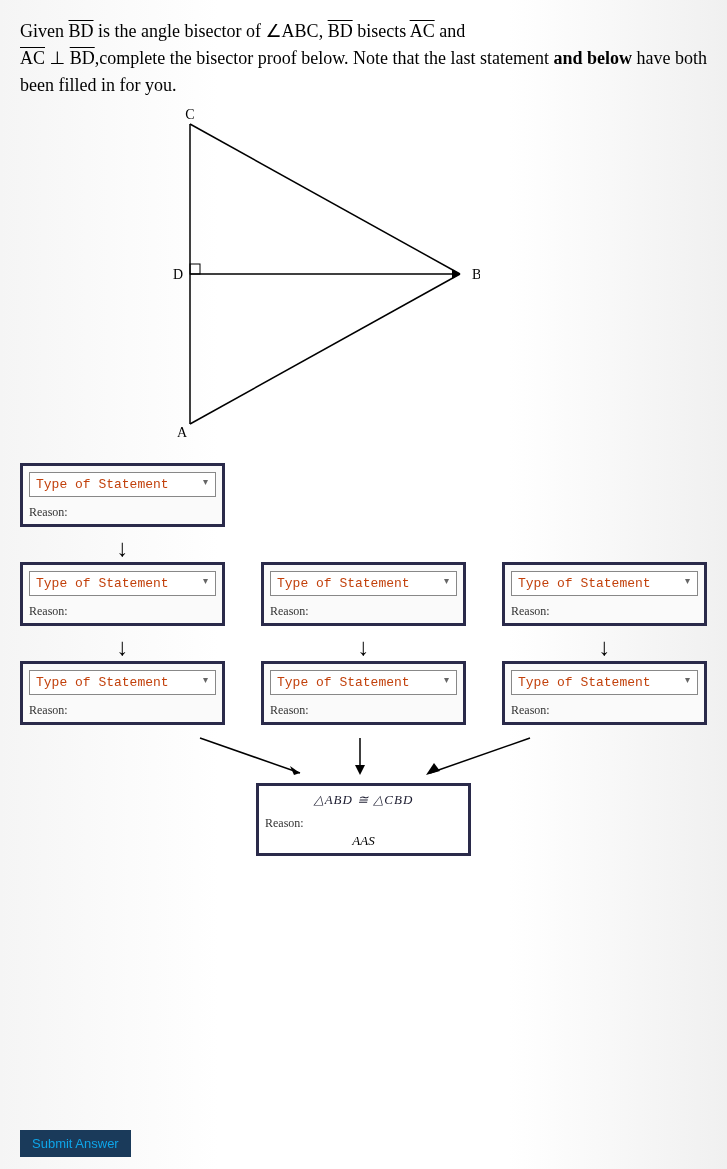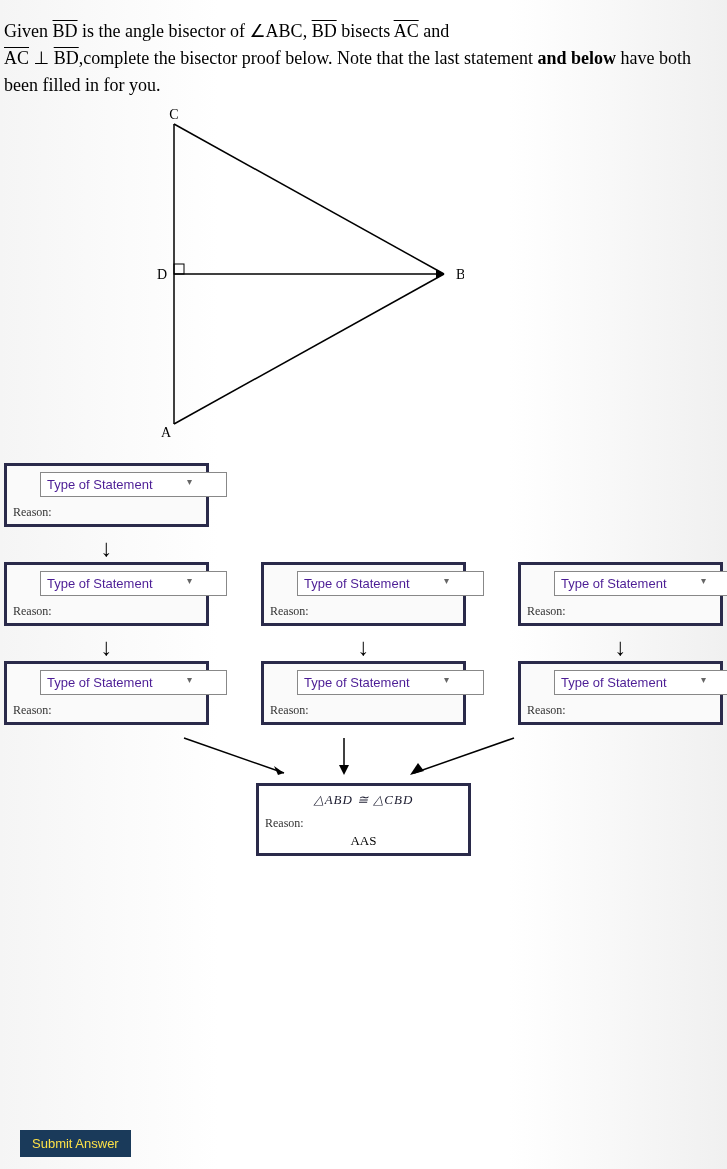--- a/index.html
+++ b/index.html
@@ -9,21 +9,21 @@
     background: #e8e8e8;
     font-family: Georgia, 'Times New Roman', serif;
     color: #1a1a2e;
     position: relative;
     overflow: hidden;
   }
   .page {
     background: linear-gradient(to right, #f5f5f5 0%, #ffffff 30%, #ffffff 70%, #f0f0f0 100%);
     width: 727px;
     height: 1169px;
-    padding: 18px 4px;
+    padding: 18px 20px;
     position: relative;
   }
   .problem-text {
     font-size: 18px;
     line-height: 1.5;
     color: #000;
     margin-bottom: 10px;
   }
   .overline {
     text-decoration: overline;
@@ -48,27 +48,26 @@
     display: inline-block;
     vertical-align: top;
   }
   .proof-box.final {
     background: #fff;
   }
   .type-select {
     border: 1px solid #888;
     background: #fff;
     font-size: 13px;
-    color: #4c1d95;
+    color: #c2410c;
     padding: 4px 6px;
     width: 100%;
-    font-family: Liberation Sans, sans-serif;
+    font-family: Liberation Mono, monospace;
     appearance: none;
     position: relative;
-    margin-left: 27px;
   }
   .select-wrap {
     position: relative;
     display: block;
   }
   .select-wrap::after {
     content: "▾";
     position: absolute;
     right: 8px;
     top: 4px;
@@ -79,20 +78,21 @@
   .reason-label {
     font-size: 12px;
     color: #333;
     margin-top: 8px;
   }
   .reason-value {
     font-size: 13px;
     color: #000;
     text-align: center;
     margin-top: 2px;
+    font-style: italic;
   }
   .final-statement {
     font-size: 13px;
     text-align: center;
     letter-spacing: 1px;
     font-style: italic;
     font-family: 'Times New Roman', serif;
   }
   .row {
     display: flex;
@@ -122,21 +122,21 @@
   .converge svg { position:absolute; left:0; top:0; }
   .final-row {
     display:flex;
     justify-content:center;
   }
   .submit-btn {
     position: absolute;
     bottom: 12px;
     left: 20px;
     background: #1a3a5a;
-    color: #fde047;
+    color: #0ea5e9;
     border: none;
     padding: 6px 12px;
     font-size: 13px;
     font-family: Arial, sans-serif;
     cursor: pointer;
   }
 </style>
 </head>
 <body>
 

